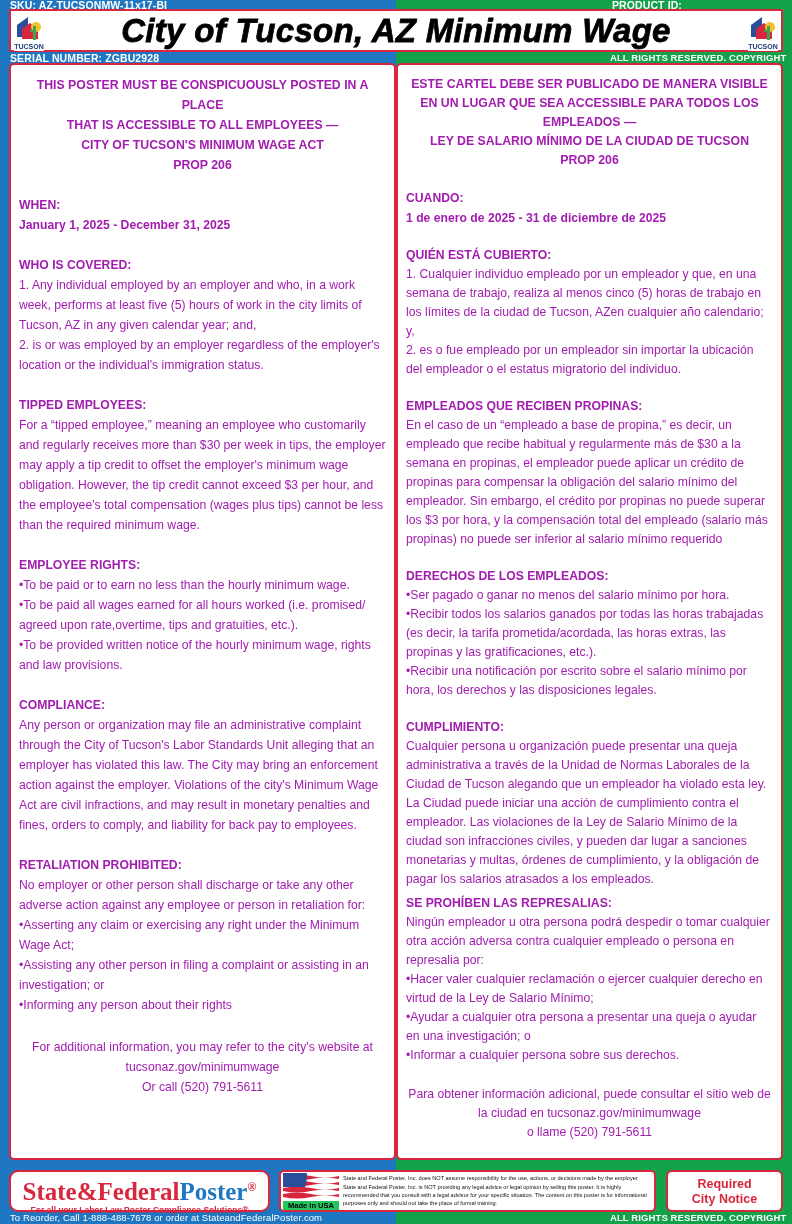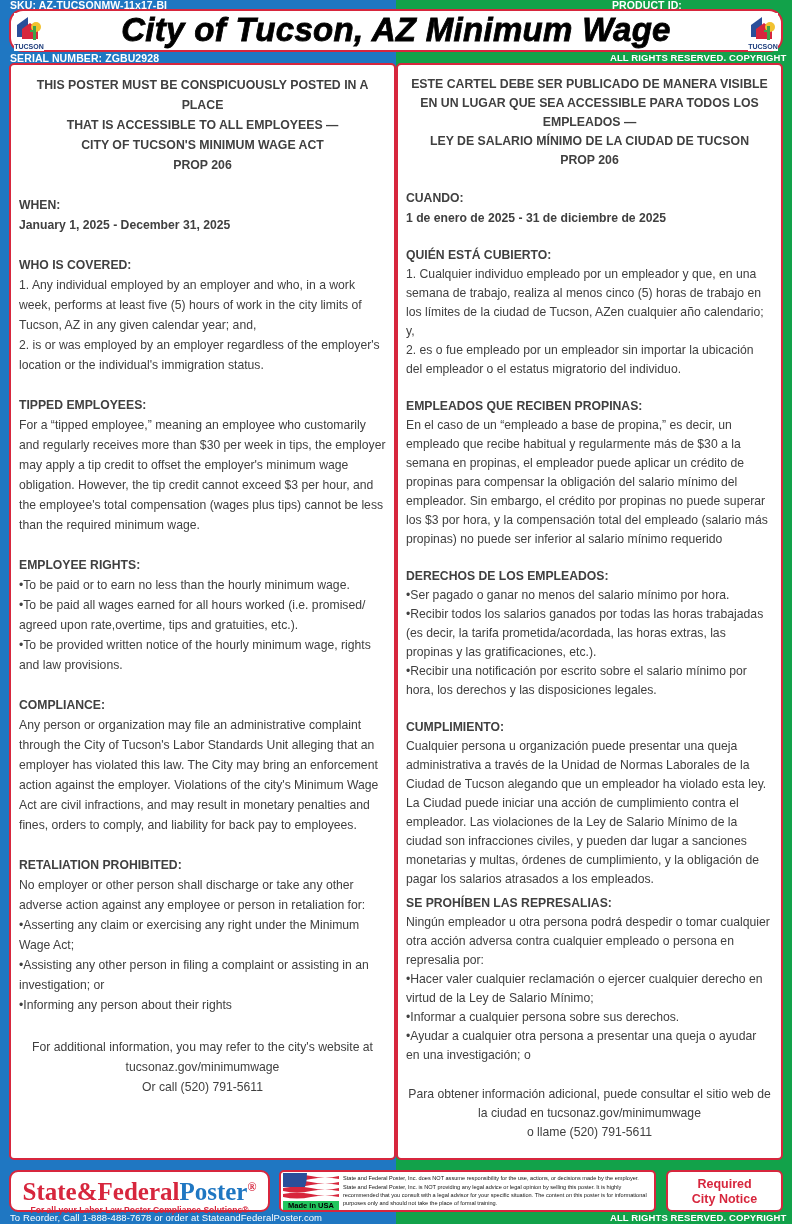--- a/index.html
+++ b/index.html
@@ -3,31 +3,31 @@
 <meta charset="utf-8">
 <style>
   * { box-sizing: border-box; margin: 0; padding: 0; }
   html, body { width: 792px; height: 1224px; overflow: hidden; }
   body { font-family: "Liberation Sans", sans-serif; position: relative; background: #1f77c2; }
   .bg-left { position: absolute; left: 0; top: 0; width: 396px; height: 1224px; background: #1f77c2; }
   .bg-right { position: absolute; left: 396px; top: 0; width: 396px; height: 1224px; background: #12a24a; }
   .toplabel { position: absolute; color: #fff; font-weight: bold; font-size: 10.5px; letter-spacing: 0.1px; }
   .title-box {
     position: absolute; left: 9px; top: 9px; width: 774px; height: 43px;
-    background: #fff; border: 2px solid #d7263d; border-radius: 14px;
-    display: flex; align-items: flex-start; justify-content: center;
+    background: #fff; border: 2px solid #d7263d; border-radius: 2px;
+    display: flex; align-items: center; justify-content: center;
   }
   .title-text { font-family: "Liberation Sans", sans-serif; font-weight: 900; font-style: italic; font-size: 33px; color: #000; letter-spacing: 0.3px; -webkit-text-stroke: 0.8px #000; }
   .logo { position: absolute; top: 2px; width: 30px; height: 38px; }
   .logo-left { left: 3px; }
   .logo-right { right: 3px; }
   .panel {
     position: absolute; top: 63px; height: 1097px; background: #fff;
     border: 2px solid #d7263d; border-radius: 5px; padding: 10px 8px 0 8px;
-    font-size: 12.2px; line-height: 20px; color: #404040;
+    font-size: 12.2px; line-height: 20px; color: #a21caf;
   }
   .panel-left { left: 9px; width: 387px; }
   .panel-right { left: 396px; width: 387px; }
   .heading { text-align: center; font-weight: bold; font-size: 12.3px; line-height: 20px; }
   .sec { margin-top: 20px; }
   .sec-title { font-weight: bold; }
   .bold { font-weight: bold; }
   .footer-note { text-align: center; }
   .brand-box {
     position: absolute; left: 9px; top: 1170px; width: 261px; height: 42px;
@@ -156,22 +156,22 @@
     <div>•Recibir una notificación por escrito sobre el salario mínimo por hora, los derechos y las disposiciones legales.</div>
   </div>
   <div class="sec" style="margin-top:18px;line-height:19px;">
     <div class="sec-title">CUMPLIMIENTO:</div>
     <div>Cualquier persona u organización puede presentar una queja administrativa a través de la Unidad de Normas Laborales de la Ciudad de Tucson alegando que un empleador ha violado esta ley. La Ciudad puede iniciar una acción de cumplimiento contra el empleador. Las violaciones de la Ley de Salario Mínimo de la ciudad son infracciones civiles, y pueden dar lugar a sanciones monetarias y multas, órdenes de cumplimiento, y la obligación de pagar los salarios atrasados a los empleados.</div>
   </div>
   <div class="sec" style="margin-top:5px;line-height:19px;">
     <div class="sec-title">SE PROHÍBEN LAS REPRESALIAS:</div>
     <div>Ningún empleador u otra persona podrá despedir o tomar cualquier otra acción adversa contra cualquier empleado o persona en represalia por:</div>
     <div>•Hacer valer cualquier reclamación o ejercer cualquier derecho en virtud de la Ley de Salario Mínimo;</div>
+    <div>•Ayudar a cualquier otra persona a presentar una queja o ayudar en una investigación; o</div>
     <div>•Informar a cualquier persona sobre sus derechos.</div>
-    <div>•Ayudar a cualquier otra persona a presentar una queja o ayudar en una investigación; o</div>
   </div>
   <div class="sec footer-note" style="margin-top:20px;line-height:19px;">
     <div>Para obtener información adicional, puede consultar el sitio web de</div>
     <div>la ciudad en tucsonaz.gov/minimumwage</div>
     <div>o llame (520) 791-5611</div>
   </div>
 </div>
 
 <div class="brand-box">
   <div class="brand-name">

